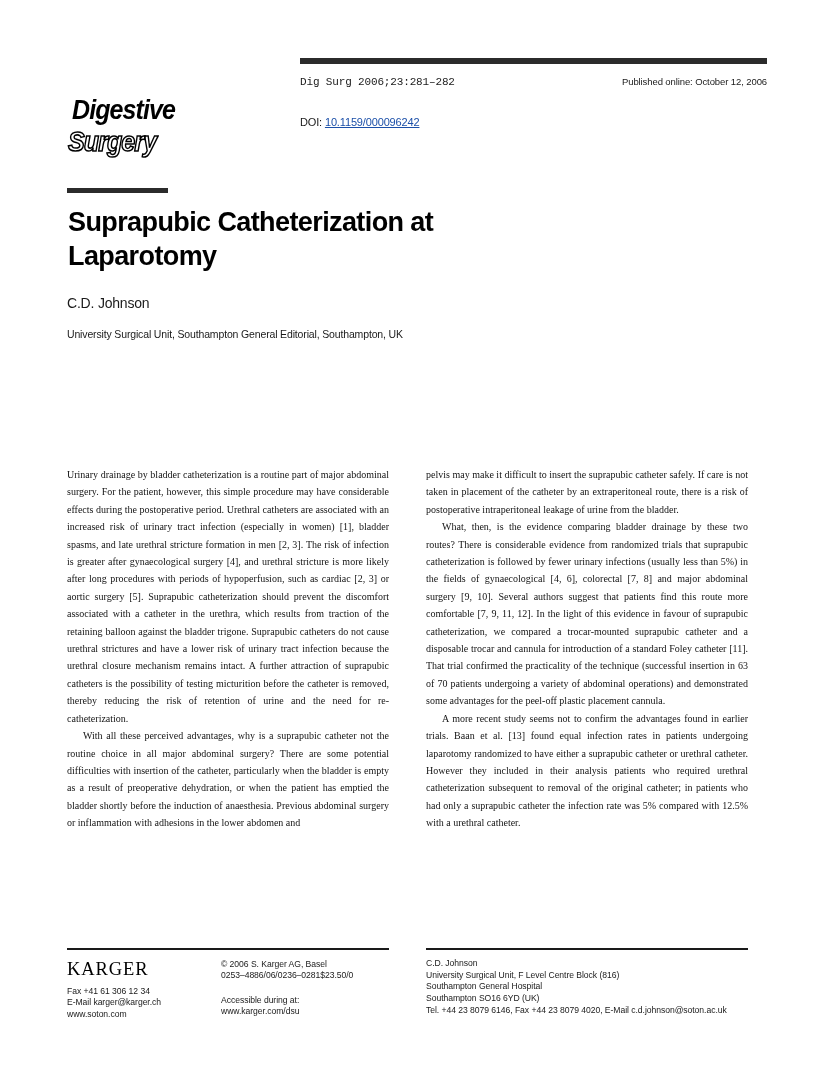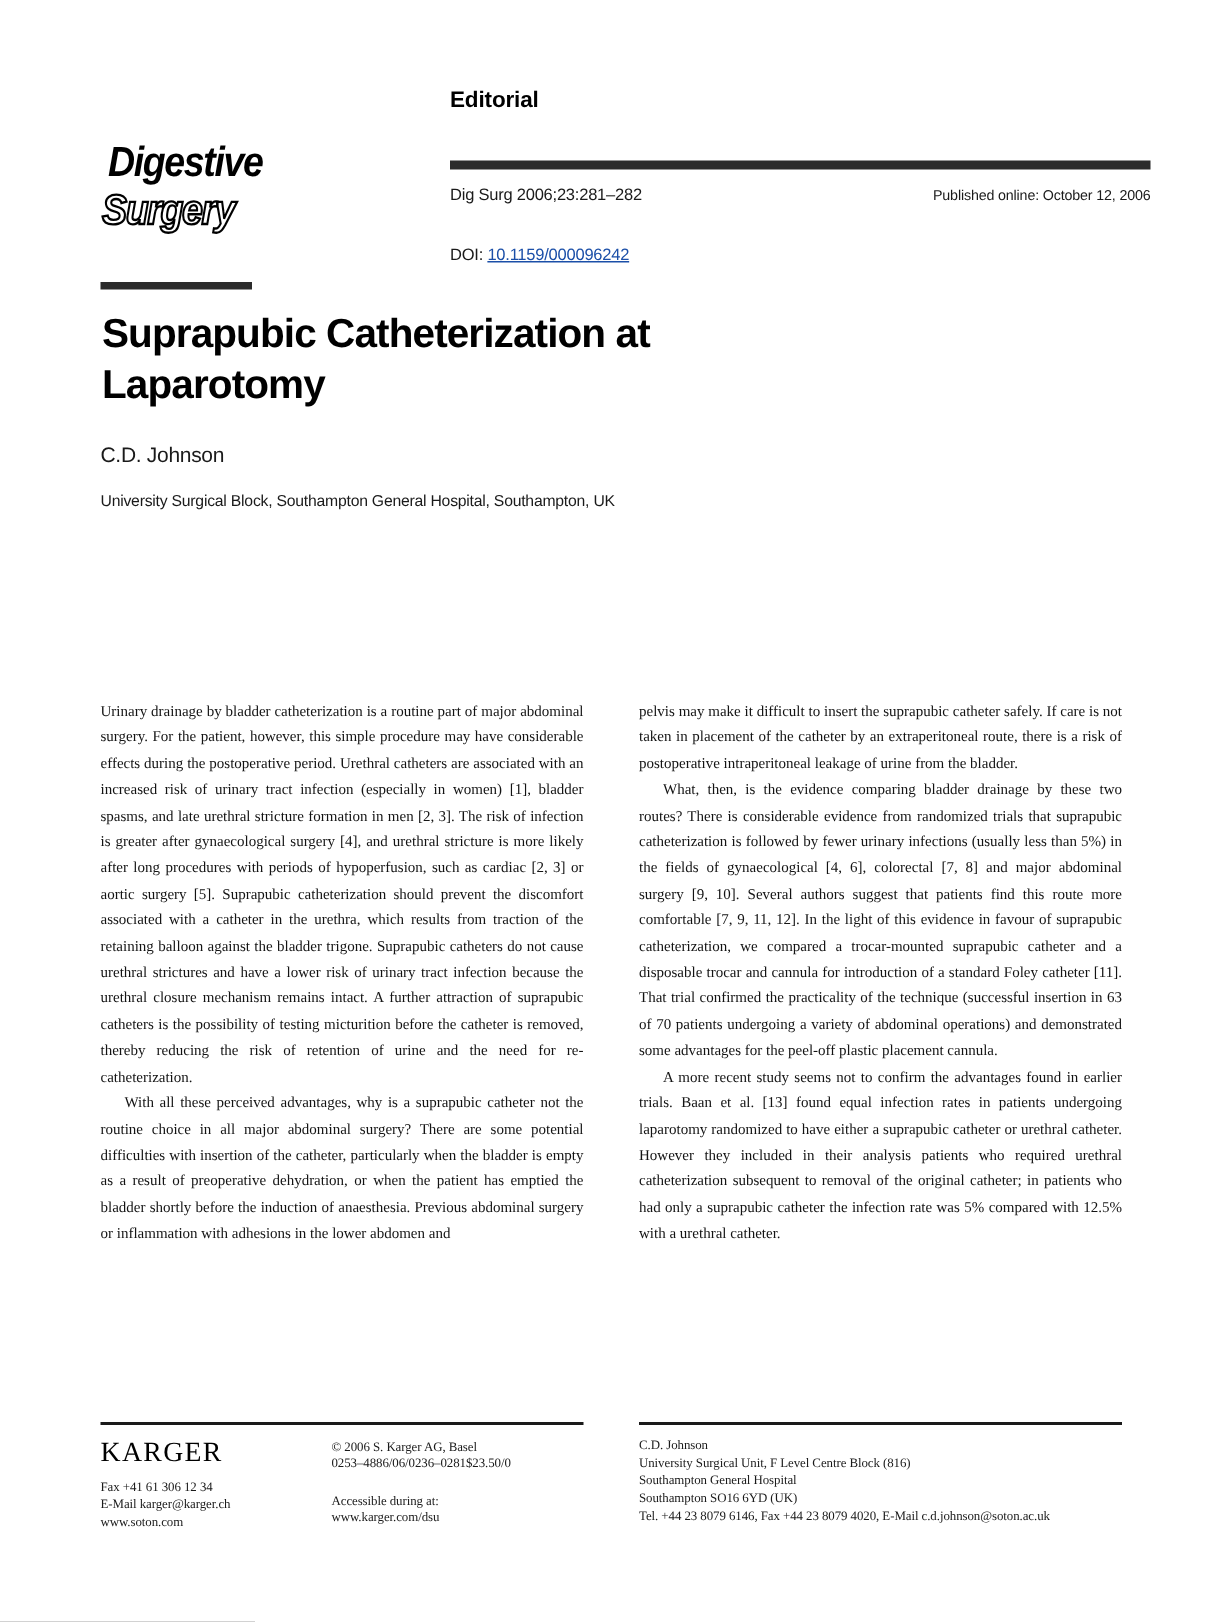--- a/index.html
+++ b/index.html
@@ -82,21 +82,21 @@
     margin-bottom: 9px;
   }
   .cite-row {
     position: relative;
     font-family: "Liberation Sans", "DejaVu Sans", sans-serif;
     font-size: 11px;
     color: #1a1a1a;
     line-height: 16px;
     letter-spacing: -0.15px;
   }
-  .cite-left { display: inline-block; }
+  .cite-left { display: inline-block; font-family: Liberation Mono, monospace; }
   .pub-online {
     position: absolute;
     right: 0;
     top: 1px;
     font-size: 9.5px;
     letter-spacing: -0.1px;
     white-space: nowrap;
   }
   .doi-line {
     font-family: "Liberation Sans", "DejaVu Sans", sans-serif;
@@ -201,21 +201,21 @@
   .karger-block { width: 138px; }
   .karger-logo {
     font-family: "Liberation Serif", "DejaVu Serif", serif;
     font-size: 18.5px;
     letter-spacing: 0.9px;
     color: #000000;
     line-height: 22px;
     margin-bottom: 6px;
   }
   .tiny {
-    font-family: Liberation Serif, serif;
+    font-family: Liberation Sans, sans-serif;
     font-size: 8.6px;
     line-height: 11.6px;
     color: #1a1a1a;
     letter-spacing: -0.05px;
   }
   .karger-right { width: 165px; padding-top: 1px; }
   .karger-right .gap { height: 13px; }
   .contact-block .tiny { line-height: 11.9px; }
 </style>
 </head>
@@ -224,36 +224,35 @@
 <div class="page">
 
   <div class="masthead">
 
     <div class="journal-logo">
       <span class="logo-line1">Digestive</span>
       <span class="logo-line2">Surgery</span>
     </div>
 
     <div class="header-right">
-      <div class="section-label">Editorial</div>
       <div class="header-rule"></div>
       <div class="cite-row">
         <span class="cite-left">Dig Surg 2006;23:281–282</span>
         <span class="pub-online">Published online: October 12, 2006</span>
       </div>
       <div class="doi-line">
         <span>DOI: </span><span class="doi-link">10.1159/000096242</span>
       </div>
     </div>
   </div>
 
   <div class="title-rule"></div>
   <h1 class="article-title">Suprapubic Catheterization at Laparotomy</h1>
   <div class="author-name">C.D. Johnson</div>
-  <div class="affiliation">University Surgical Block, Southampton General Hospital, Southampton, UK</div>
+  <div class="affiliation">University Surgical Unit, Southampton General Editorial, Southampton, UK</div>
 
   <div class="body-cols">
     <div class="col">
       <p class="noindent">Urinary drainage by bladder catheterization is a routine part of major abdominal surgery. For the patient, however, this simple procedure may have considerable effects during the postoperative period. Urethral catheters are associated with an increased risk of urinary tract infection (especially in women) [1], bladder spasms, and late urethral stricture formation in men [2, 3]. The risk of infection is greater after gynaecological surgery [4], and urethral stricture is more likely after long procedures with periods of hypoperfusion, such as cardiac [2, 3] or aortic surgery [5]. Suprapubic catheterization should prevent the discomfort associated with a catheter in the urethra, which results from traction of the retaining balloon against the bladder trigone. Suprapubic catheters do not cause urethral strictures and have a lower risk of urinary tract infection because the urethral closure mechanism remains intact. A further attraction of suprapubic catheters is the possibility of testing micturition before the catheter is removed, thereby reducing the risk of retention of urine and the need for re-catheterization.</p>
       <p>With all these perceived advantages, why is a suprapubic catheter not the routine choice in all major abdominal surgery? There are some potential difficulties with insertion of the catheter, particularly when the bladder is empty as a result of preoperative dehydration, or when the patient has emptied the bladder shortly before the induction of anaesthesia. Previous abdominal surgery or inflammation with adhesions in the lower abdomen and</p>
     </div>
     <div class="col">
       <p class="noindent">pelvis may make it difficult to insert the suprapubic catheter safely. If care is not taken in placement of the catheter by an extraperitoneal route, there is a risk of postoperative intraperitoneal leakage of urine from the bladder.</p>
       <p>What, then, is the evidence comparing bladder drainage by these two routes? There is considerable evidence from randomized trials that suprapubic catheterization is followed by fewer urinary infections (usually less than 5%) in the fields of gynaecological [4, 6], colorectal [7, 8] and major abdominal surgery [9, 10]. Several authors suggest that patients find this route more comfortable [7, 9, 11, 12]. In the light of this evidence in favour of suprapubic catheterization, we compared a trocar-mounted suprapubic catheter and a disposable trocar and cannula for introduction of a standard Foley catheter [11]. That trial confirmed the practicality of the technique (successful insertion in 63 of 70 patients undergoing a variety of abdominal operations) and demonstrated some advantages for the peel-off plastic placement cannula.</p>
       <p>A more recent study seems not to confirm the advantages found in earlier trials. Baan et al. [13] found equal infection rates in patients undergoing laparotomy randomized to have either a suprapubic catheter or urethral catheter. However they included in their analysis patients who required urethral catheterization subsequent to removal of the original catheter; in patients who had only a suprapubic catheter the infection rate was 5% compared with 12.5% with a urethral catheter.</p>

